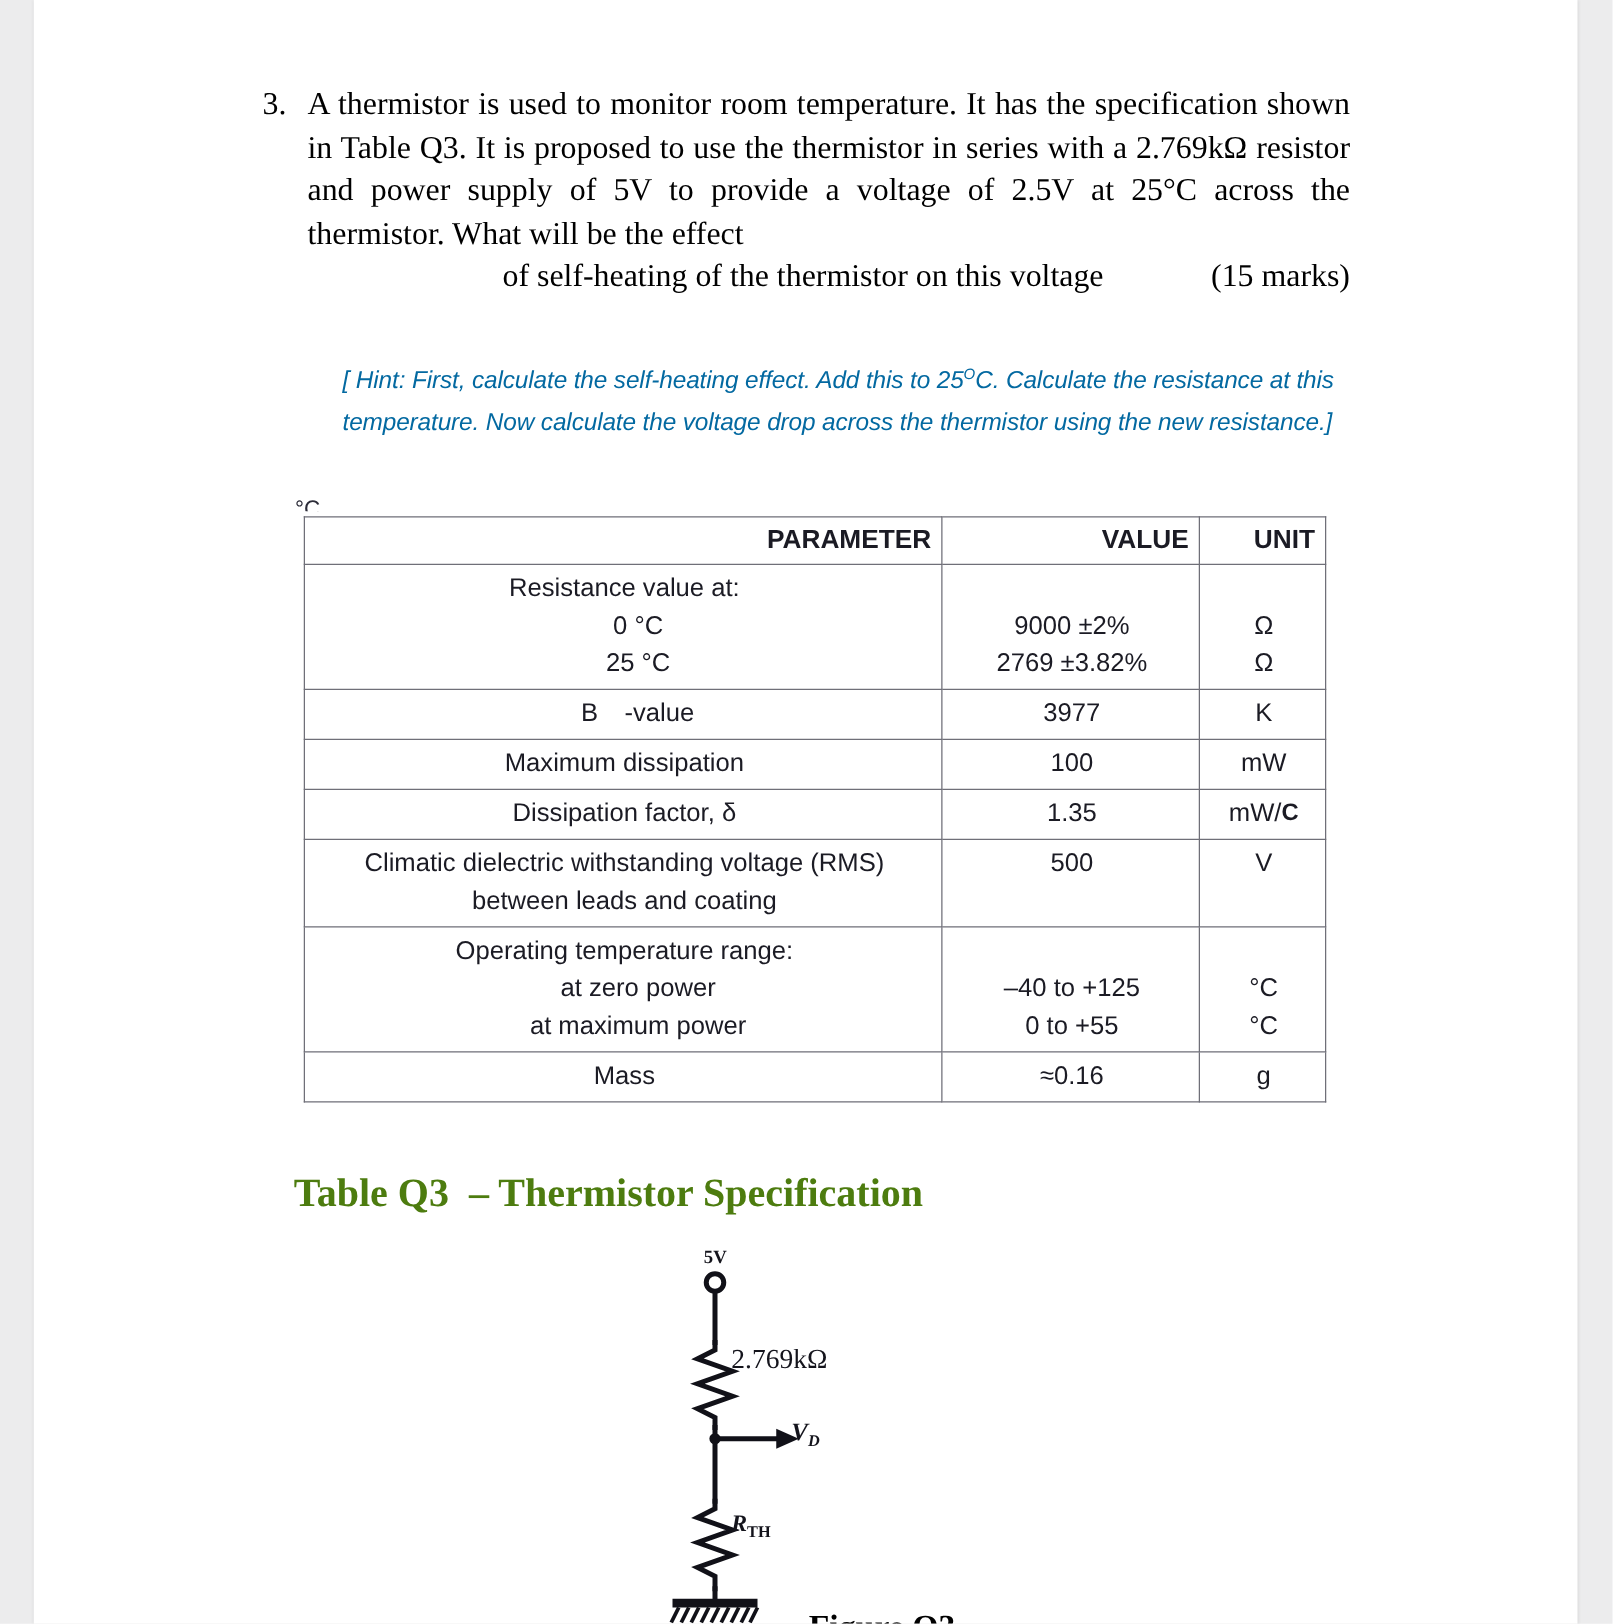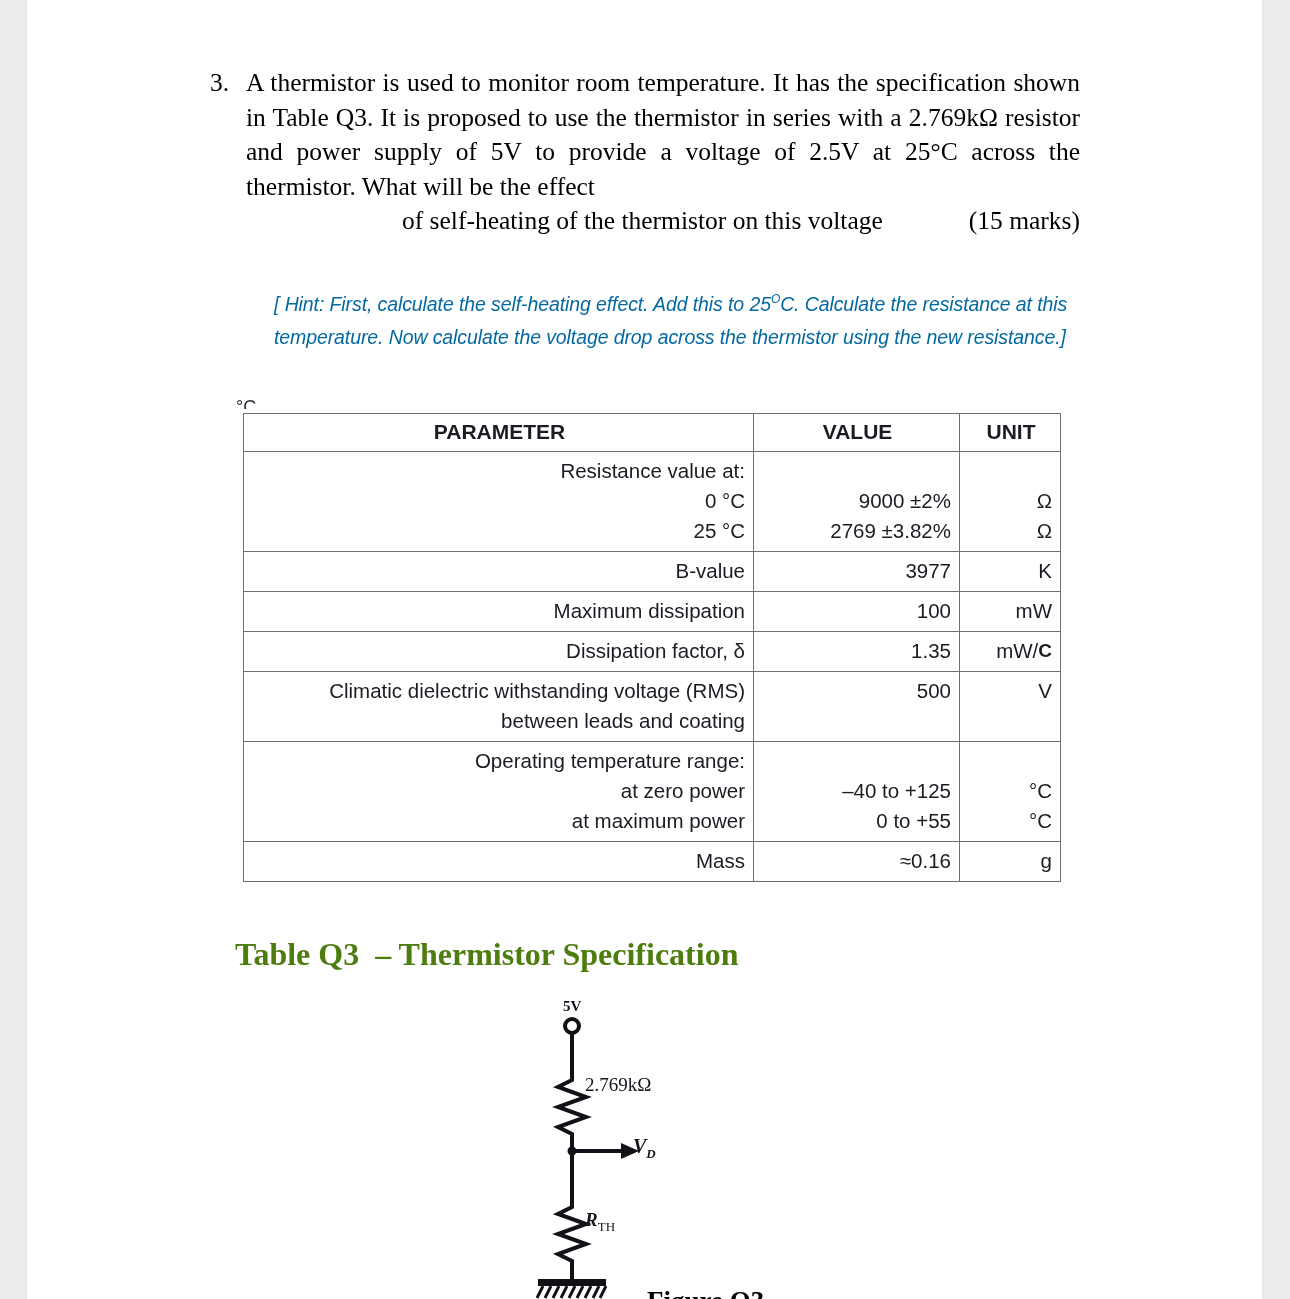--- a/index.html
+++ b/index.html
@@ -108,27 +108,27 @@
     color: #1b1b24;
   }
   table.spec col.c-param { width: 510px; }
   table.spec col.c-value { width: 206px; }
   table.spec col.c-unit  { width: 101px; }
 
   table.spec td, table.spec th {
     border: 1px solid #6f6f78;
     padding: 4px 8px 5px 10px;
     vertical-align: top;
-    text-align: right;
+    text-align: center;
     font-weight: normal;
     line-height: 30px;
     height: 30px;
   }
   table.spec thead th {
-    text-align: center;
+    text-align: right;
     font-weight: bold;
     font-size: 21px;
     padding-top: 3px;
     padding-bottom: 4px;
   }
   td.val, td.unit { padding-left: 9px; }
   .indent1 { display: block; padding-left: 22px; }
   .blank-line { display: block; height: 30px; }
   .bchar { display: inline-block; min-width: 56px; }
   .supc { font-weight: bold; font-size: 19px; vertical-align: 1px; }
@@ -161,36 +161,36 @@
     white-space: nowrap;
   }
   .lbl-5v {
     left: 46px; top: 2px;
     font-size: 15px;
     font-weight: bold;
     text-align: center;
   }
   .lbl-r1 {
     left: 68px; top: 78px;
-    font-size: 19px;
+    font-size: 22px;
   }
   .lbl-vd {
     left: 116px; top: 139px;
     font-size: 20px;
     font-style: italic;
     font-weight: bold;
   }
   .lbl-vd sub { font-size: 13px; font-style: italic; }
   .lbl-rth {
     left: 68px; top: 213px;
     font-size: 19px;
     font-style: italic;
     font-weight: bold;
   }
-  .lbl-rth sub { font-size: 13px; font-style: normal; font-weight: normal; }
+  .lbl-rth sub { font-size: 13px; font-style: normal; font-weight: bold; }
 
   
   .fig-caption {
     position: absolute;
     left: 620px;
     top: 1286px;
     font-family: "Liberation Serif", serif;
     font-weight: bold;
     font-size: 27px;
     color: #000;

